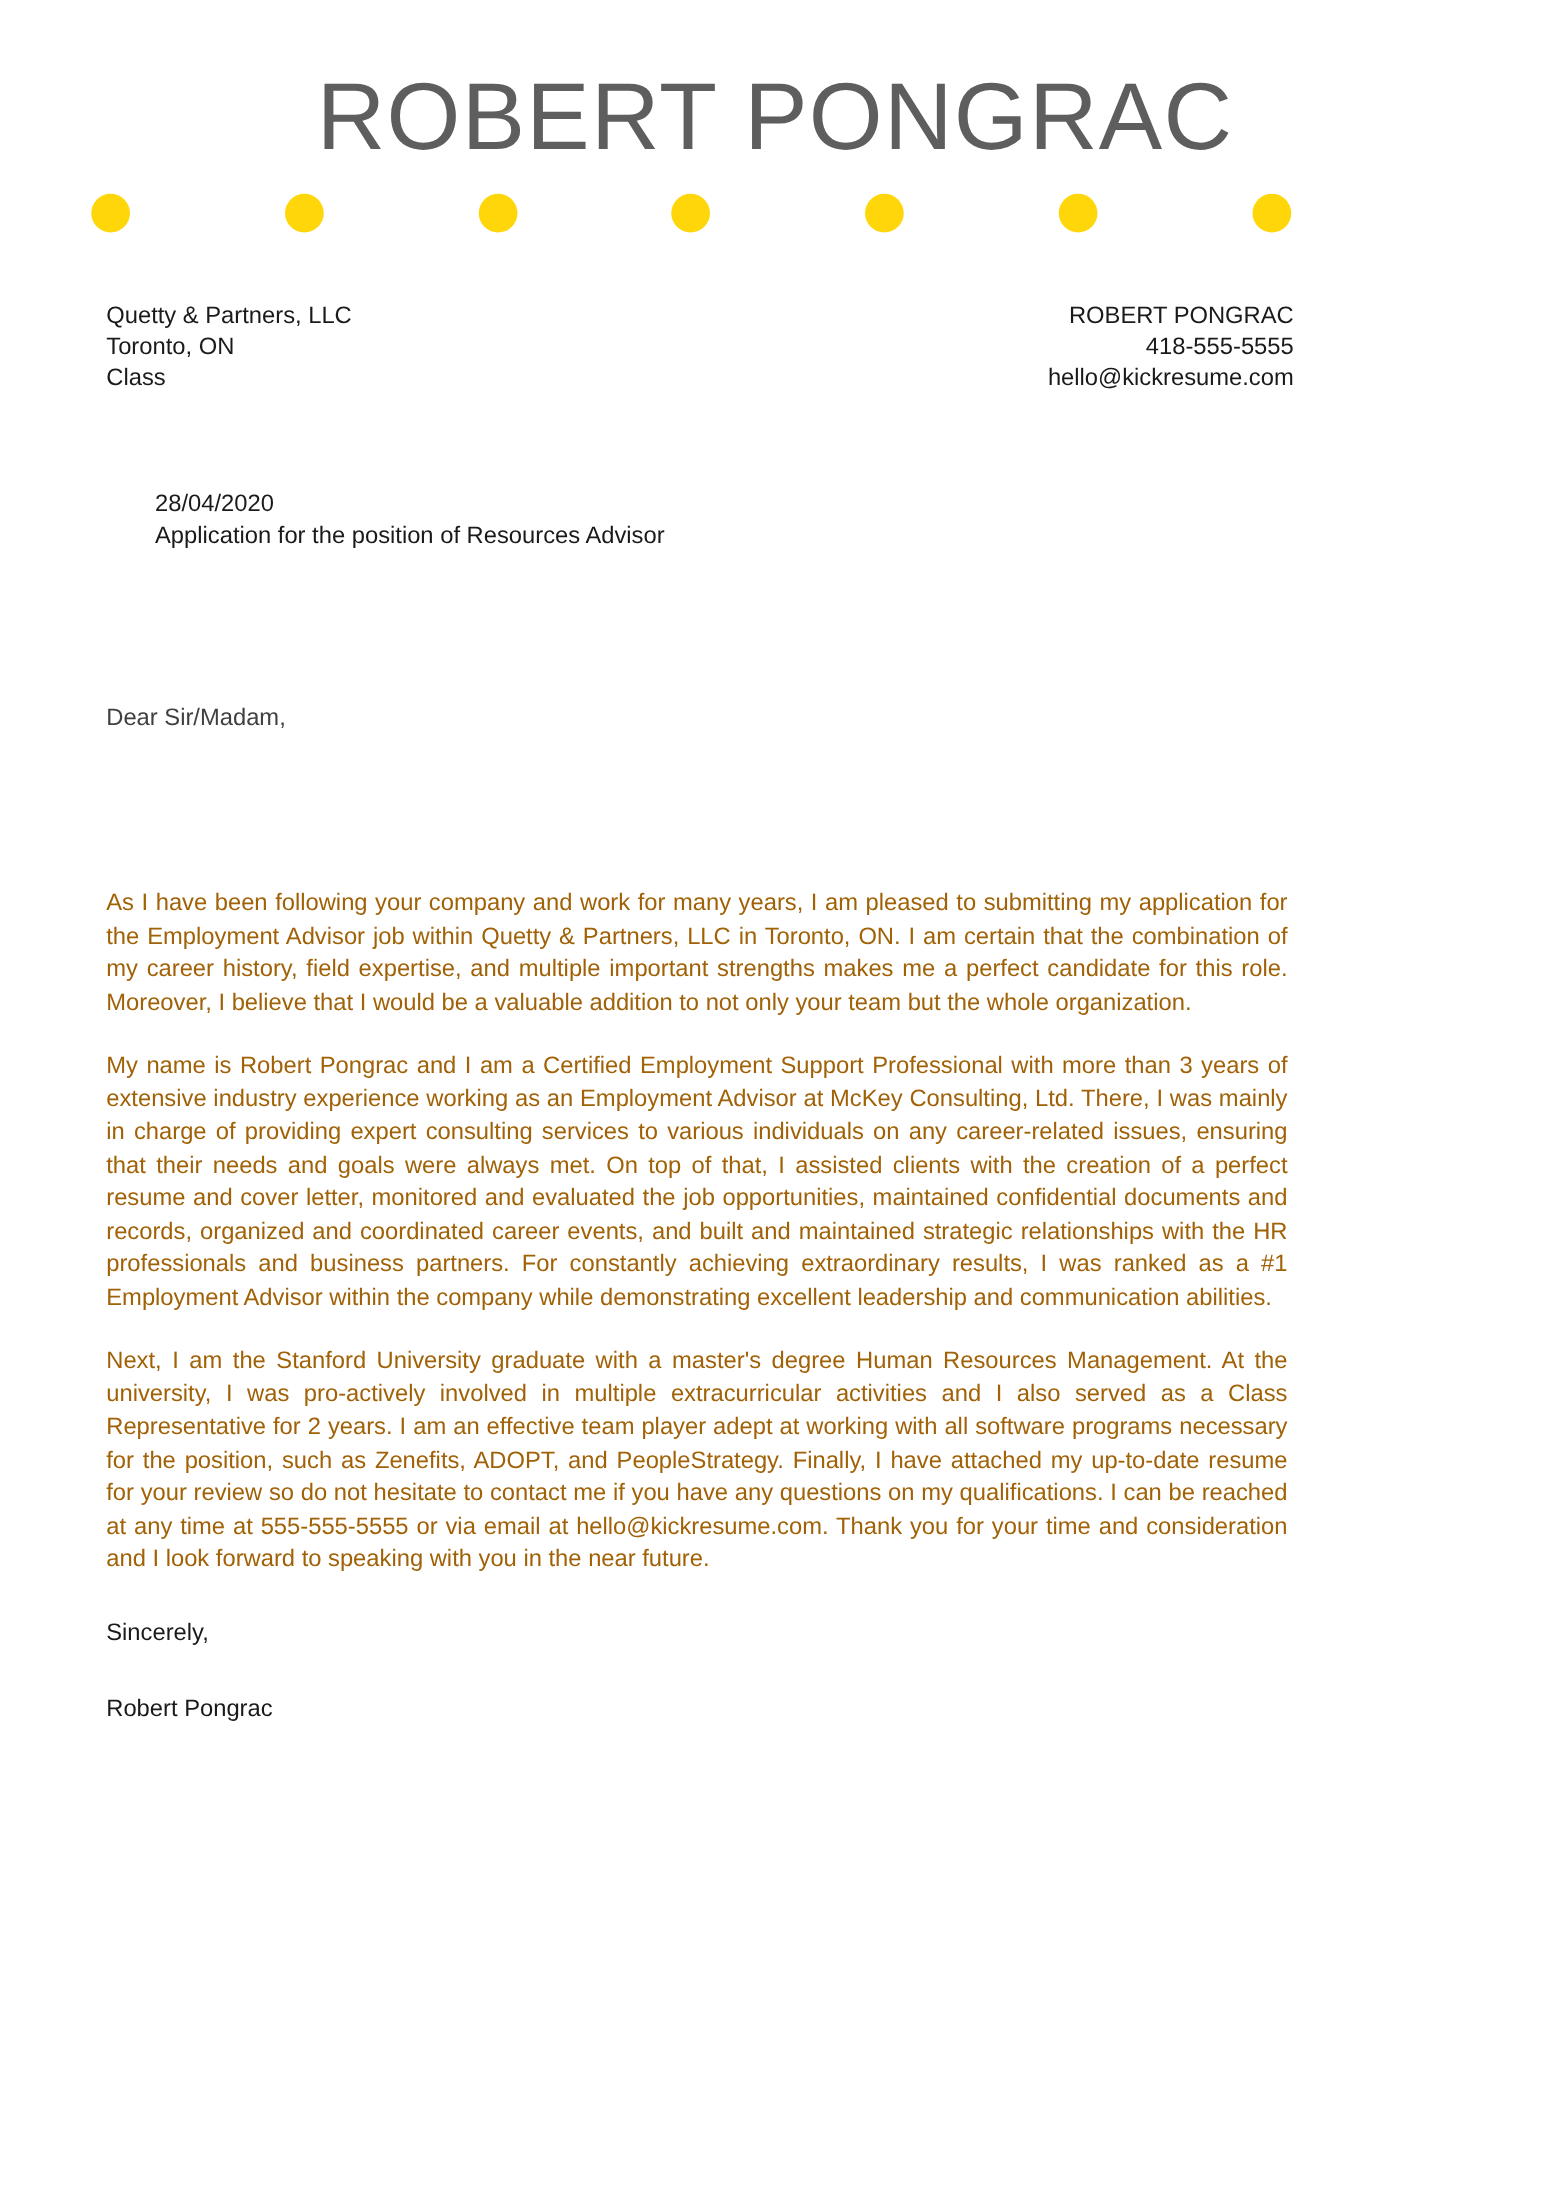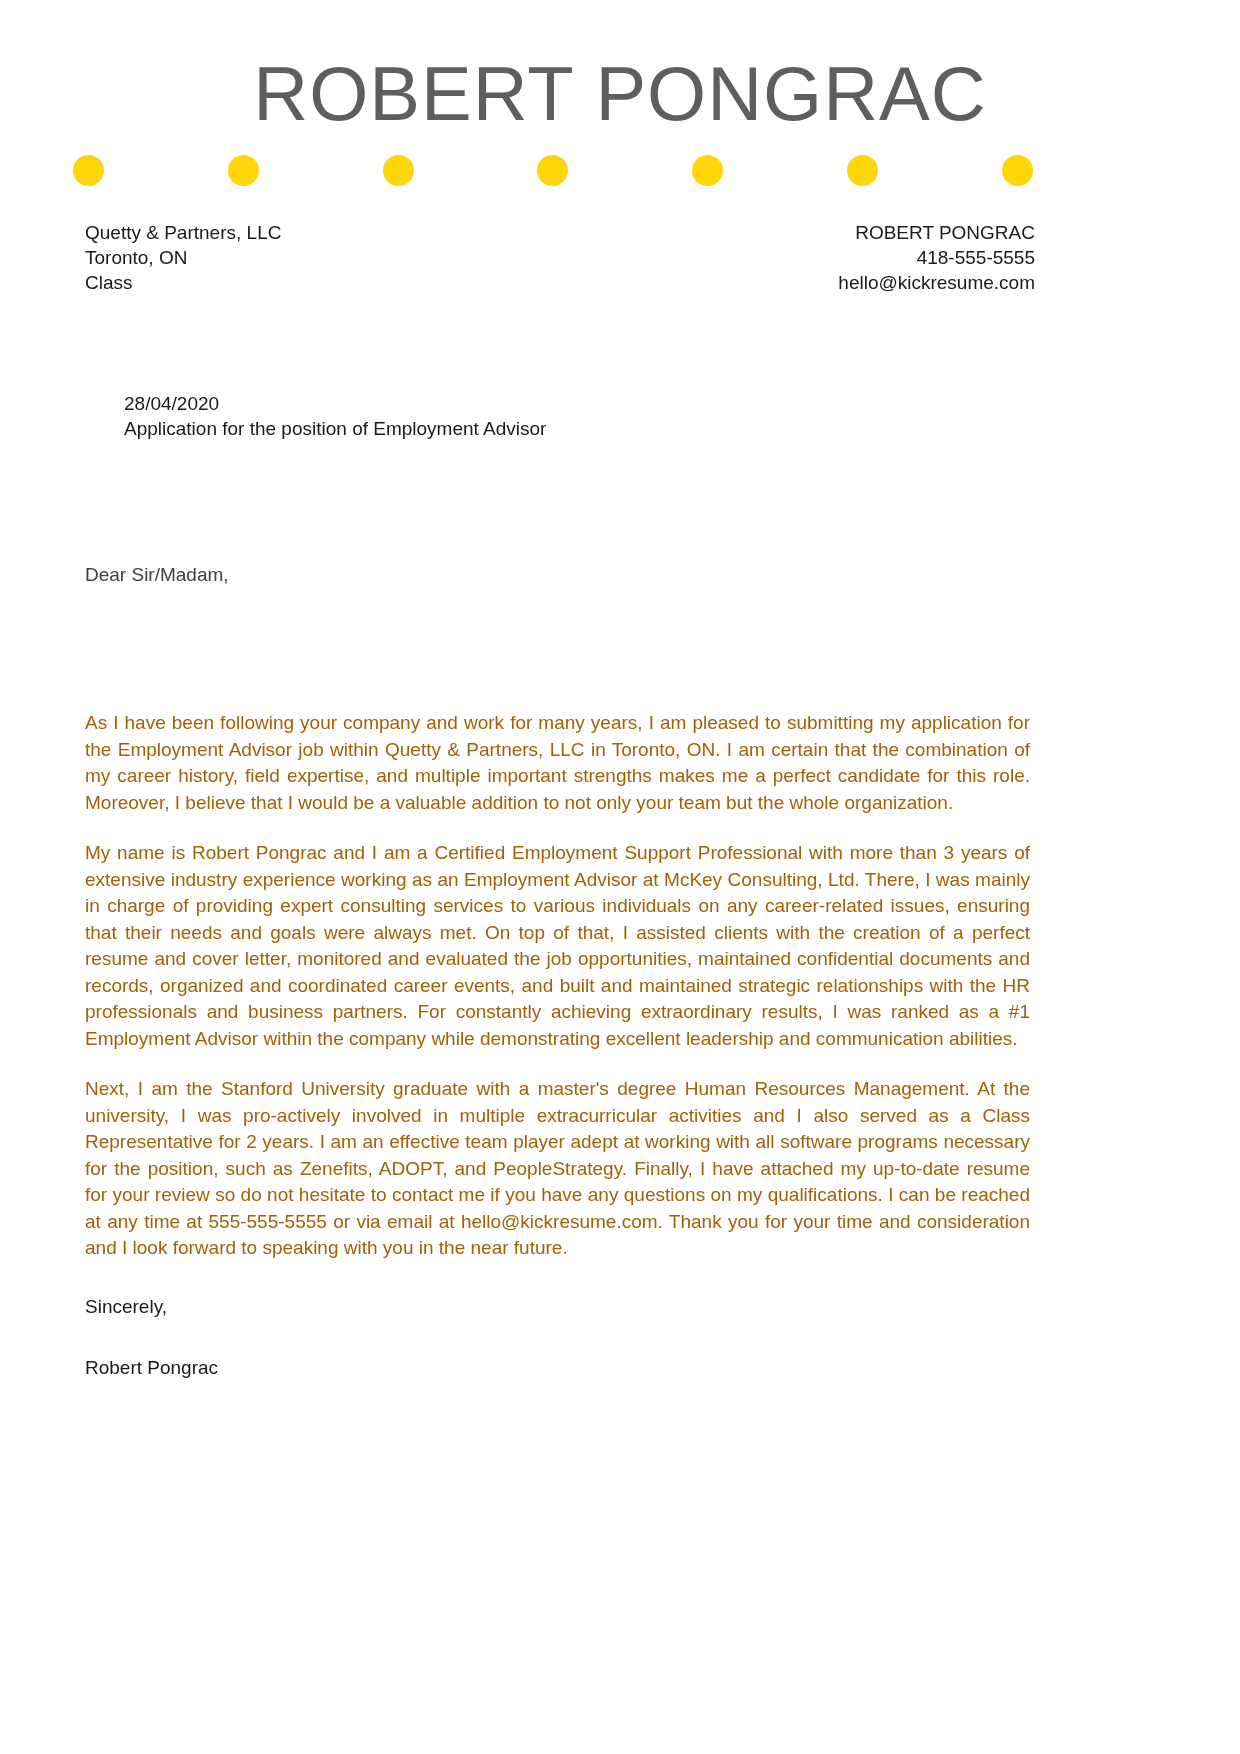--- a/index.html
+++ b/index.html
@@ -63,21 +63,21 @@
   .content {
     position: absolute;
     left: 85px;
     top: 0;
     width: 950px;
     color: #111111;
   }
 
   .addr-block {
     position: absolute;
-    top: 220px;
+    top: 240px;
     left: 0;
     width: 950px;
     display: flex;
     justify-content: space-between;
     align-items: flex-start;
   }
   .addr-col {
     font-size: 19px;
     line-height: 25px;
     color: #1a1a1a;
@@ -171,21 +171,21 @@
       </div>
       <div class="addr-col right">
         <div class="addr-line">ROBERT PONGRAC</div>
         <div class="addr-line">418-555-5555</div>
         <div class="addr-line">hello@kickresume.com</div>
       </div>
     </div>
 
     <div class="meta-block">
       <div class="meta-line">28/04/2020</div>
-      <div class="meta-line">Application for the position of Employment Advisor</div>
+      <div class="meta-line">Application for the position of Resources Advisor</div>
     </div>
 
     <div class="salutation">Dear Sir/Madam,</div>
 
     <div class="letter-body">
       <p class="para">As I have been following your company and work for many years, I am pleased to submitting my application for the Employment Advisor job within Quetty &amp; Partners, LLC in Toronto, ON. I am certain that the combination of my career history, field expertise, and multiple important strengths makes me a perfect candidate for this role. Moreover, I believe that I would be a valuable addition to not only your team but the whole organization.</p>
       <p class="para">My name is Robert Pongrac and I am a Certified Employment Support Professional with more than 3 years of extensive industry experience working as an Employment Advisor at McKey Consulting, Ltd. There, I was mainly in charge of providing expert consulting services to various individuals on any career-related issues, ensuring that their needs and goals were always met. On top of that, I assisted clients with the creation of a perfect resume and cover letter, monitored and evaluated the job opportunities, maintained confidential documents and records, organized and coordinated career events, and built and maintained strategic relationships with the HR professionals and business partners. For constantly achieving extraordinary results, I was ranked as a #1 Employment Advisor within the company while demonstrating excellent leadership and communication abilities.</p>
       <p class="para">Next, I am the Stanford University graduate with a master's degree Human Resources Management. At the university, I was pro-actively involved in multiple extracurricular activities and I also served as a Class Representative for 2 years. I am an effective team player adept at working with all software programs necessary for the position, such as Zenefits, ADOPT, and PeopleStrategy. Finally, I have attached my up-to-date resume for your review so do not hesitate to contact me if you have any questions on my qualifications. I can be reached at any time at 555-555-5555 or via email at hello@kickresume.com. Thank you for your time and consideration and I look forward to speaking with you in the near future.</p>
     </div>
 

